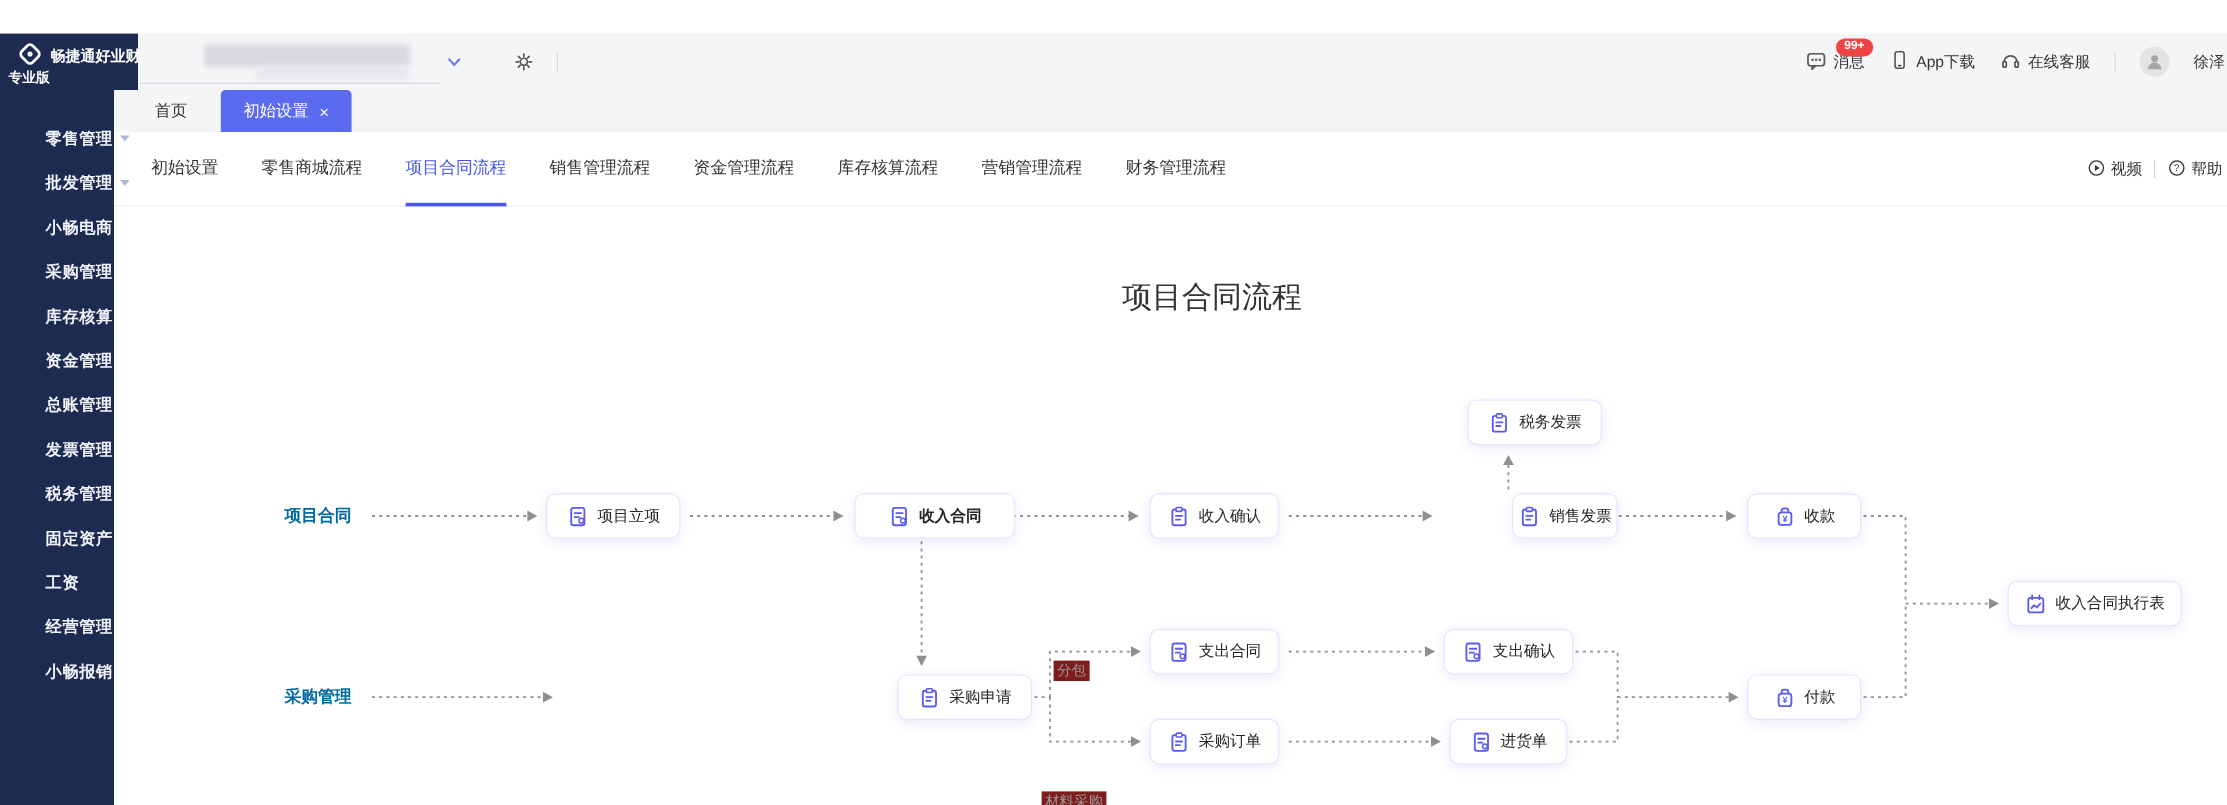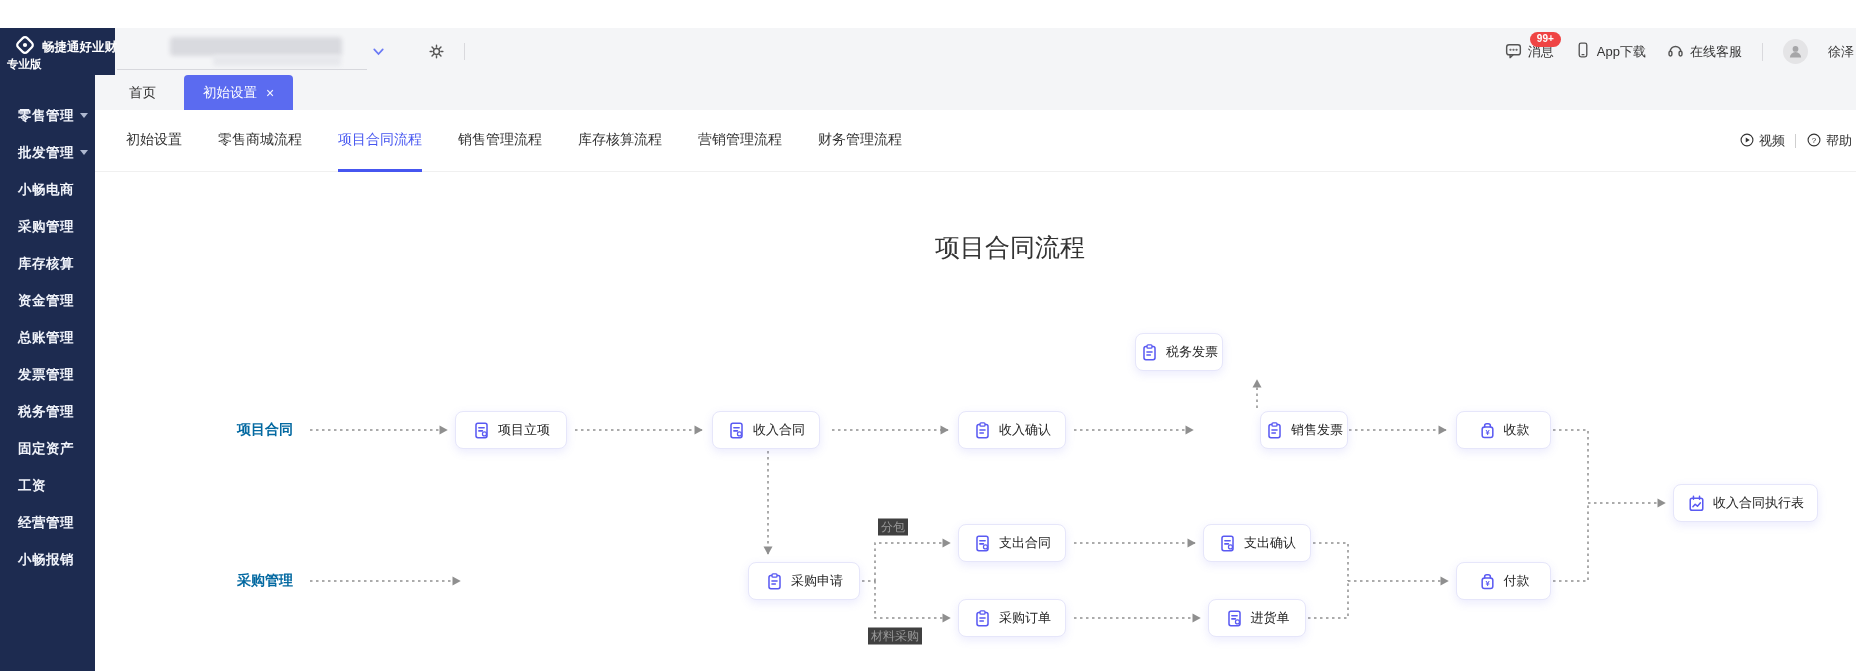--- a/index.html
+++ b/index.html
@@ -9,21 +9,21 @@
 
   
   .logo-block { position:absolute; left:0; top:28px; width:115px; height:47px; background:#1d2b50; z-index:5; }
   .logo-block .logo-row { position:absolute; left:13px; top:5px; display:flex; align-items:center; gap:5px; }
   .logo-block .brand { color:#fff; font-size:12.5px; font-weight:bold; white-space:nowrap; }
   .logo-block .edition { position:absolute; left:7px; top:29px; color:#fff; font-size:11.5px; font-weight:bold; }
 
   
   .sidebar { position:absolute; left:0; top:75px; width:95px; bottom:0; background:#1d2b50; z-index:4; }
   .sidebar nav { padding-top:22px; }
-  .side-item { height:37px; line-height:37px; padding-left:18px; color:#f0f3fa; font-size:13.5px; font-weight:bold; letter-spacing:.5px; cursor:pointer; white-space:nowrap; display:flex; align-items:center; }
+  .side-item { height:37px; line-height:37px; padding-left:38px; color:#f0f3fa; font-size:13.5px; font-weight:bold; letter-spacing:.5px; cursor:pointer; white-space:nowrap; display:flex; align-items:center; }
   .side-item .caret { width:0; height:0; border-left:4.5px solid transparent; border-right:4.5px solid transparent; border-top:5.5px solid #aeb8d0; margin-left:6px; }
 
   
   .topbar { position:absolute; left:115px; right:0; top:28px; height:47px; background:#f4f5f7; z-index:3; }
   .blob1 { position:absolute; left:55px; top:9px; width:172px; height:19px; background:#d9dadf; border-radius:4px; filter:blur(2px); }
   .blob2 { position:absolute; left:98px; top:27px; width:128px; height:11px; background:#e7e8ec; border-radius:3px; filter:blur(2px); }
   .name-underline { position:absolute; left:2px; top:41px; width:250px; height:1px; background:#d7d8dd; }
   .tb-icon { position:absolute; top:0; height:47px; display:flex; align-items:center; cursor:pointer; }
   .tb-divider { position:absolute; top:15px; width:1px; height:17px; background:#d9d9dd; }
   .demo-wrap { position:absolute; left:372px; top:0; height:47px; display:flex; align-items:center; gap:7px; cursor:pointer; }
@@ -48,21 +48,21 @@
   .s-tab.active { color:#4656f0; border-bottom-color:#4656f0; }
   .sec-tools { position:absolute; right:4px; top:0; height:62px; display:flex; align-items:center; gap:6px; font-size:13px; color:#333; }
   .sec-tools .tool { display:flex; align-items:center; gap:4px; cursor:pointer; white-space:nowrap; }
   .sec-tools .v-div { margin:0 4px; background:#cfcfcf; height:14px; }
 
   
   .flow-title { position:absolute; left:1010px; top:231px; transform:translateX(-50%); font-size:25px; font-weight:500; color:#333; white-space:nowrap; z-index:2; }
   .edges { position:absolute; left:0; top:0; z-index:1; pointer-events:none; }
   .flow-node { position:absolute; height:38px; background:#fff; border:1px solid #e6e6fa; border-radius:8px; box-shadow:0 3px 10px rgba(99,99,241,.13); display:flex; align-items:center; justify-content:center; gap:7px; font-size:13px; color:#262626; cursor:pointer; z-index:2; white-space:nowrap; }
   .row-label { position:absolute; transform:translate(-50%,-50%); font-size:14px; font-weight:bold; color:#0369a1; z-index:2; white-space:nowrap; }
-  .edge-label { position:absolute; transform:translate(-50%,-50%); font-size:12px; color:#999; z-index:2; white-space:nowrap; background:#404040; padding:0 3px; }
+  .edge-label { position:absolute; transform:translate(-50%,-50%); font-size:12px; color:#999; z-index:2; white-space:nowrap; background:#7f1d1d; padding:0 3px;margin-top:32px; }
 </style>
 </head>
 <body>
 
 <div class="page">
 
   <div class="logo-block">
     <div class="logo-row">
       <span>
         <svg width="24" height="24" viewBox="0 0 26 26">
@@ -191,20 +191,21 @@
         <span class="tab-close">×</span>
       </div>
     </div>
 
   <main class="content">
     <div class="sec-tabs" id="secondary-tabs">
       <div class="s-tab">初始设置</div>
         <div class="s-tab">零售商城流程</div>
         <div class="s-tab active">项目合同流程</div>
         <div class="s-tab">销售管理流程</div>
+        <div class="s-tab">资金管理流程</div>
         <div class="s-tab">库存核算流程</div>
         <div class="s-tab">营销管理流程</div>
         <div class="s-tab">财务管理流程</div>
         <div class="sec-tools">
         <span class="tool">
           <span>
             <svg width="16" height="16" viewBox="0 0 20 20">
                 <circle cx="10" cy="10" r="7.4" fill="none" stroke="#333" stroke-width="1.4"></circle>
                 <path d="M8.4 7v6l5-3z" fill="#333"></path>
               </svg>
@@ -260,41 +261,41 @@
       <div class="flow-node" style="left: 455px; top: 411px; width: 112px;">
         <span style="display: flex;">
           <svg width="19" height="19" viewBox="0 0 20 20">
             <rect x="4.2" y="2.4" width="11.6" height="15.2" rx="2" fill="none" stroke="#5a5af2" stroke-width="1.6" stroke-linecap="round"></rect>
             <path d="M7.2 7h5.6M7.2 10.4h3.8" fill="none" stroke="#5a5af2" stroke-width="1.6" stroke-linecap="round"></path>
             <circle cx="13.1" cy="13.6" r="2.1" fill="#fff" stroke="#5a5af2" stroke-width="1.3"></circle>
           </svg>
         </span>
         <span>项目立项</span>
       </div>
-      <div class="flow-node" style="left: 712px; top: 411px; width: 108px;">
+      <div class="flow-node" style="left: 712px; top: 411px; width: 134px; font-weight: bold;">
         <span style="display: flex;">
           <svg width="19" height="19" viewBox="0 0 20 20">
             <rect x="4.2" y="2.4" width="11.6" height="15.2" rx="2" fill="none" stroke="#5a5af2" stroke-width="1.6" stroke-linecap="round"></rect>
             <path d="M7.2 7h5.6M7.2 10.4h3.8" fill="none" stroke="#5a5af2" stroke-width="1.6" stroke-linecap="round"></path>
             <circle cx="13.1" cy="13.6" r="2.1" fill="#fff" stroke="#5a5af2" stroke-width="1.3"></circle>
           </svg>
         </span>
         <span>收入合同</span>
       </div>
       <div class="flow-node" style="left: 958px; top: 411px; width: 108px;">
         <span style="display: flex;">
           <svg width="19" height="19" viewBox="0 0 20 20">
             <rect x="4.2" y="3.8" width="11.6" height="13.8" rx="2" fill="none" stroke="#5a5af2" stroke-width="1.6" stroke-linecap="round"></rect>
             <rect x="7.4" y="2" width="5.2" height="3.4" rx="1" fill="#fff" stroke="#5a5af2" stroke-width="1.4"></rect>
             <path d="M7.3 9.4h5.4M7.3 12.6h3.6" fill="none" stroke="#5a5af2" stroke-width="1.6" stroke-linecap="round"></path>
           </svg>
         </span>
         <span>收入确认</span>
       </div>
-      <div class="flow-node" style="left: 1135px; top: 333px; width: 88px;">
+      <div class="flow-node" style="left: 1223px; top: 333px; width: 112px;">
         <span style="display: flex;">
           <svg width="19" height="19" viewBox="0 0 20 20">
             <rect x="4.2" y="3.8" width="11.6" height="13.8" rx="2" fill="none" stroke="#5a5af2" stroke-width="1.6" stroke-linecap="round"></rect>
             <rect x="7.4" y="2" width="5.2" height="3.4" rx="1" fill="#fff" stroke="#5a5af2" stroke-width="1.4"></rect>
             <path d="M7.3 9.4h5.4M7.3 12.6h3.6" fill="none" stroke="#5a5af2" stroke-width="1.6" stroke-linecap="round"></path>
           </svg>
         </span>
         <span>税务发票</span>
       </div>
       <div class="flow-node" style="left: 1260px; top: 411px; width: 88px;">

